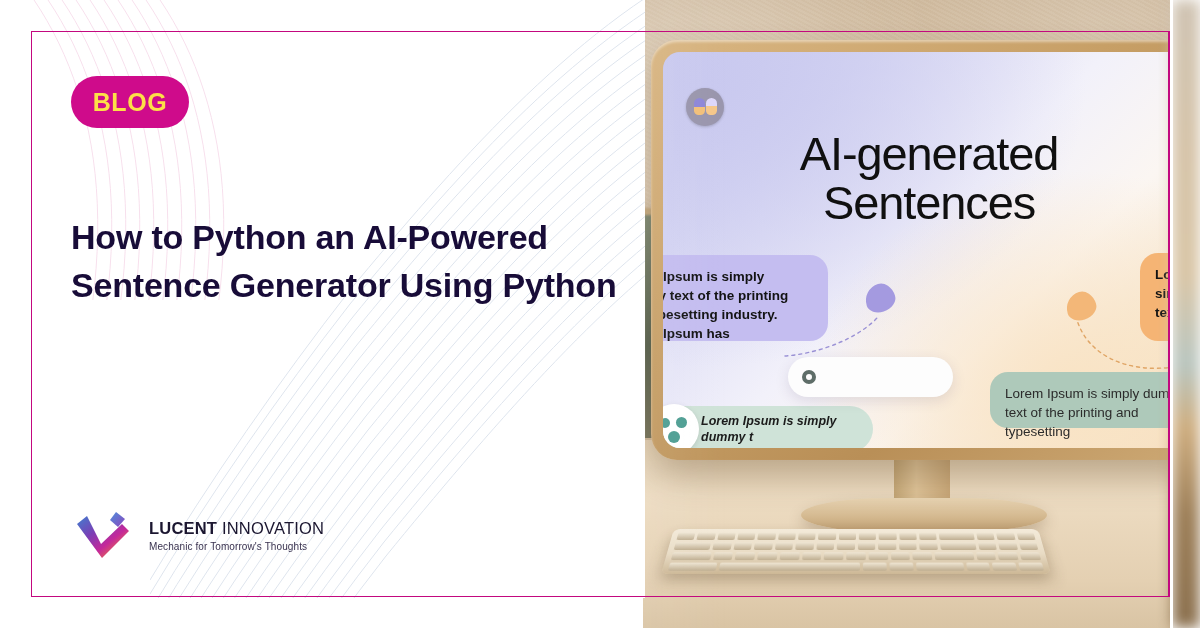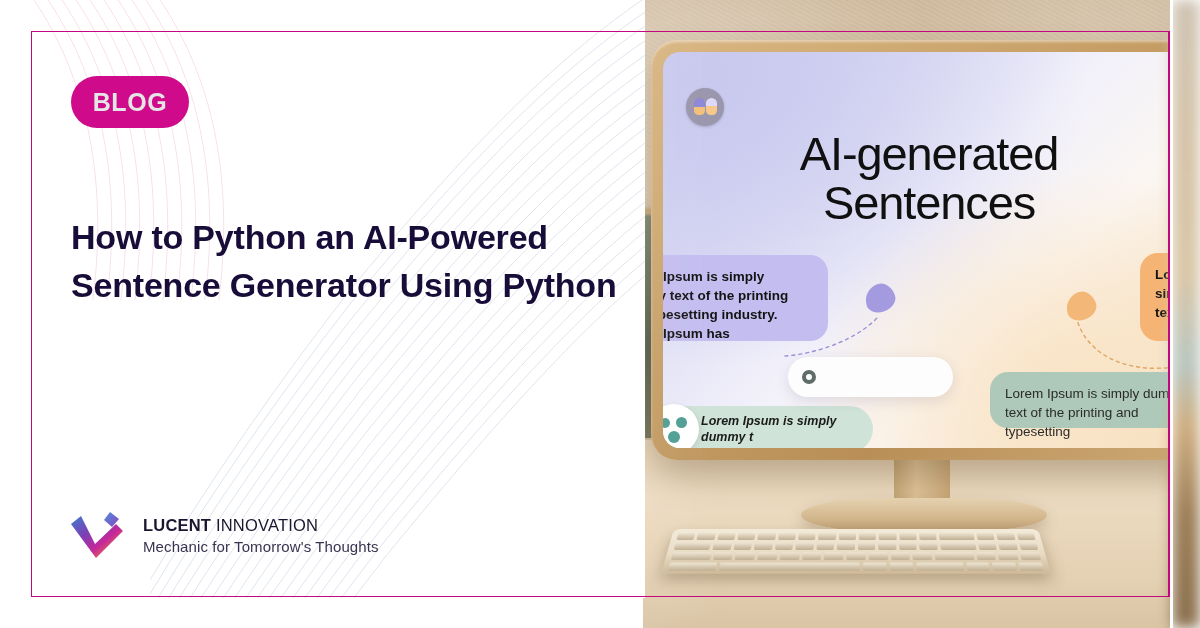--- a/index.html
+++ b/index.html
@@ -186,35 +186,35 @@
     position:absolute;left:31px;top:31px;width:1138px;height:566px;
     border:1.6px solid #c3087f;border-right:none;box-sizing:border-box;
     pointer-events:none;
   }
   .frame-line-right{
     position:absolute;left:1168px;top:31px;width:1.6px;height:566px;background:#c3087f;
   }
 
   .blog-badge{
     position:absolute;left:71px;top:76px;width:118px;height:52px;border-radius:26px;
-    background:#cf0b8b;color:#e5e5e5;display:flex;align-items:center;justify-content:center;
+    background:#cf0b8b;color:#fde047;display:flex;align-items:center;justify-content:center;
     font-size:25px;font-weight:700;letter-spacing:.6px;
   }
 
   .headline{
     position:absolute;left:71px;top:190px;width:560px;
     font-size:34px;line-height:1.43;font-weight:700;color:#180c38;letter-spacing:-.2px;
   }
 
-  .logo{position:absolute;left:69px;top:508px;display:flex;align-items:center;gap:12px;}
+  .logo{position:absolute;left:75px;top:508px;display:flex;align-items:center;gap:12px;}
   .logo-mark{width:62px;height:54px;position:relative;}
   .logo-text{display:flex;flex-direction:column;gap:3px;}
   .logo-name{font-size:16.5px;letter-spacing:.2px;color:#1b1630;font-weight:400;}
   .logo-name b{font-weight:700;}
-  .logo-tag{font-size:15px;color:#3a3350;letter-spacing:.1px;}
+  .logo-tag{font-size:10px;color:#3a3350;letter-spacing:.1px;}
 </style>
 </head>
 <body>
 
 <div class="stage">
 
   <div class="photo">
     <div class="photo-inner">
       <div class="wall-tex"></div>
       <div class="bg-frame"></div>

